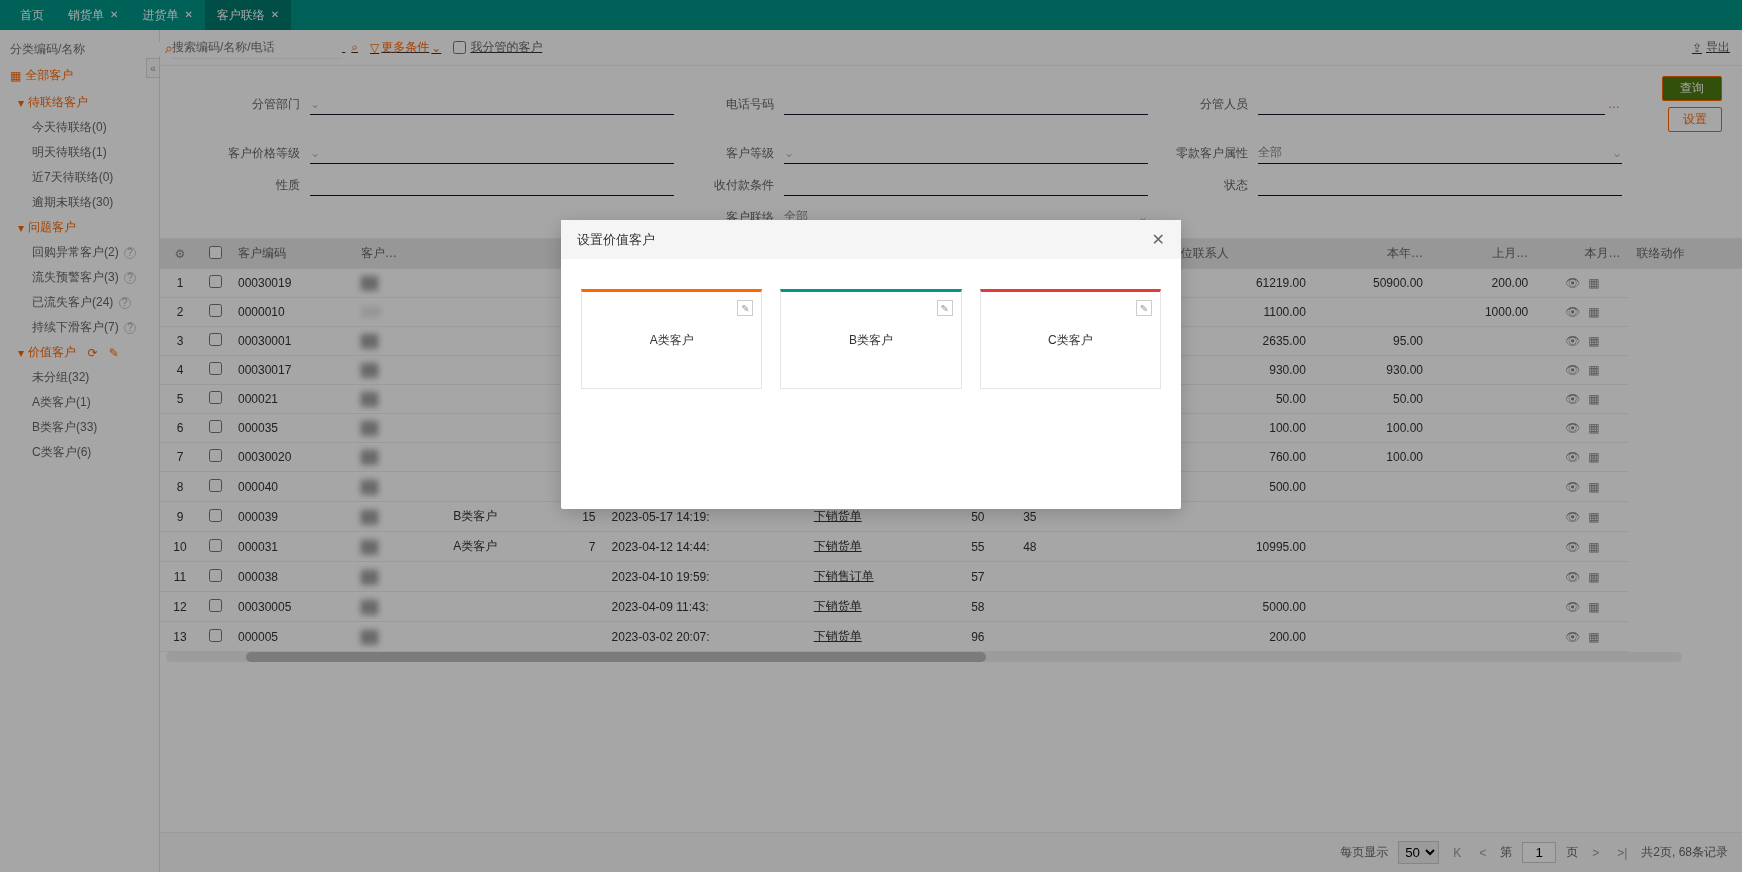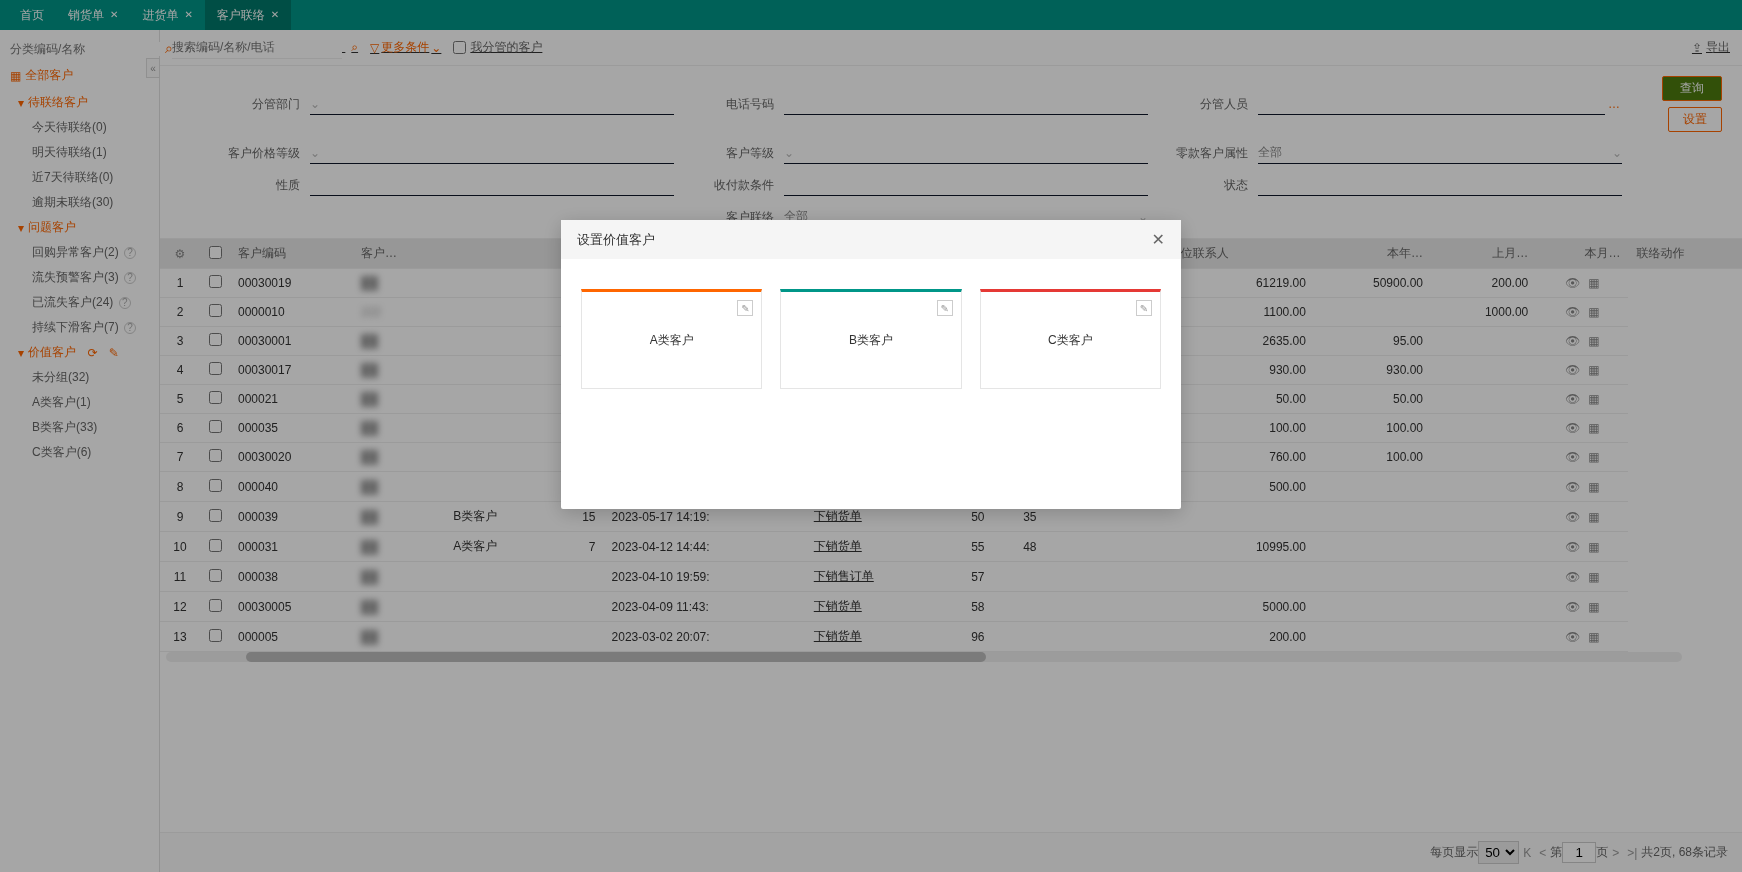--- a/index.html
+++ b/index.html
@@ -56,21 +56,21 @@
 th { background: #e8e8e8; color: #666; font-weight: normal; position: sticky; top: 0; }
 th .gear { color: #888; }
 .chkcol { width: 30px; text-align: center; }
 .numcol { width: 40px; text-align: center; }
 .blurred { color: transparent; text-shadow: 0 0 6px rgba(0,0,0,0.4); }
 .link { color: #333; text-decoration: underline; cursor: pointer; }
 .num-right { text-align: right; }
 .action-icons { color: #888; display: flex; gap: 8px; justify-content: center; }
 
 
-.pager { display: flex; align-items: center; justify-content: flex-end; padding: 8px 14px; border-top: 1px solid #eee; color: #666; background: #fafafa; }
+.pager { display: flex; align-items: center; justify-content: flex-end; padding: 8px 14px; gap: 10px; border-top: 1px solid #eee; color: #666; background: #fafafa; }
 .pager input { width: 34px; border: 1px solid #ccc; text-align: center; padding: 2px; }
 .pager select { border: 1px solid #ccc; padding: 2px; }
 .pager .pbtn { cursor: pointer; color: #999; padding: 0 4px; }
 
 
 .overlay { position: fixed; inset: 0; background: rgba(0,0,0,0.35); display: flex; align-items: flex-start; justify-content: center; padding-top: 220px; }
 .modal { width: 620px; background: #fff; border-radius: 2px; box-shadow: 0 4px 20px rgba(0,0,0,0.2); }
 .modal-head { display: flex; align-items: center; justify-content: space-between; padding: 10px 16px; background: #f5f5f5; }
 .modal-title { font-size: 13px; color: #333; }
 .modal-close { cursor: pointer; color: #666; font-size: 16px; }

